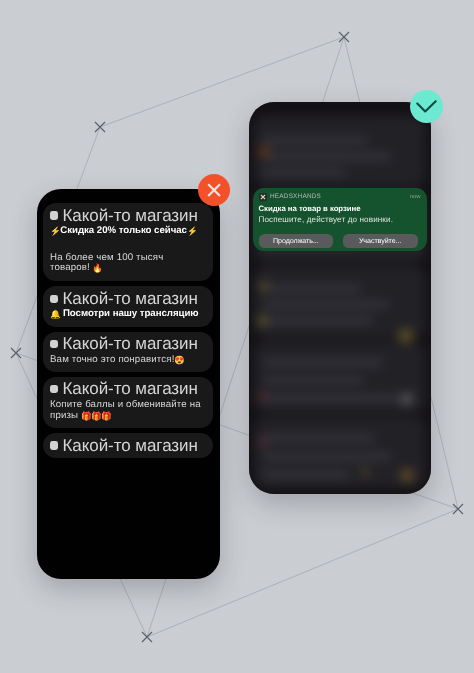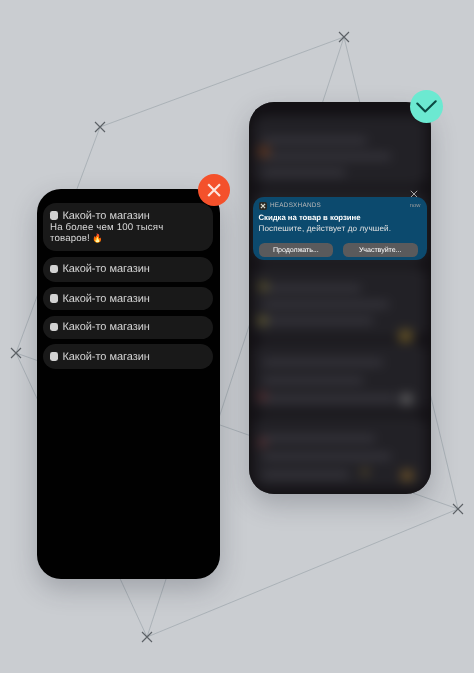--- a/index.html
+++ b/index.html
@@ -9,38 +9,38 @@
   .bg-lines{position:absolute;left:0;top:0;width:474px;height:673px;}
 
   
   .phone-left{position:absolute;left:37px;top:189px;width:183px;height:390px;
     background:#010101;border-radius:24px;overflow:hidden;
     box-shadow:0 10px 26px rgba(40,45,55,.25);}
   .cards{position:absolute;left:6px;top:14px;width:170px;}
   .card{background:#191919;border-radius:13px;padding:7px 17.7px 7px 7px;margin-bottom:5.5px;}
   .card-head{display:flex;align-items:center;gap:4px;margin-bottom:0px;height:11px;}
   .app-icon{width:8.4px;height:8.4px;border-radius:2.4px;background:#d2d2d2;flex:0 0 auto;}
-  .app-name{font-size:11px;color:#d5d5d5;letter-spacing:-0.05px;white-space:nowrap;}
+  .app-name{font-size:17px;color:#d5d5d5;letter-spacing:-0.05px;white-space:nowrap;}
   .card-title{font-size:9.7px;color:#fff;font-weight:bold;line-height:10.6px;letter-spacing:-0.05px;margin-top:5px;width:150px;}
-  .card-body{font-size:9.7px;color:#d9d9d9;line-height:10.6px;margin-top:2px;letter-spacing:0.15px;width:151.2px;}
+  .card-body{font-size:9.7px;color:#d9d9d9;line-height:10.6px;margin-top:16px;letter-spacing:0.15px;width:151.2px;}
   .card.tall .card-body{margin-top:6px;}
   .card.tall{padding-top:6px;padding-bottom:6px;}
   .emo{font-size:8.6px;vertical-align:-0.9px;letter-spacing:-0.4px;line-height:1;display:inline-block;}
 
   
   .phone-right{position:absolute;left:249px;top:102px;width:182px;height:392px;
     background:#141214;border-radius:25px;overflow:hidden;
     box-shadow:0 10px 26px rgba(40,45,55,.25);}
   .blur-layer{position:absolute;inset:0;filter:blur(5.5px);background:#131115;}
   .bcard{position:absolute;left:5px;width:172px;background:#222126;border-radius:12px;}
   .bline{position:absolute;height:5px;background:#56565e;border-radius:2px;opacity:.55;}
   .bblob{position:absolute;border-radius:3px;opacity:.45;}
   .dismiss-x{position:absolute;left:160.5px;top:87.5px;width:8px;height:8px;}
-  .banner{position:absolute;left:3.5px;top:95px;width:174px;box-sizing:border-box;
-    background:#0c4a6e;border-radius:11px;padding:5px 6px 3px;}
+  .banner{position:absolute;left:3.5px;top:86px;width:174px;box-sizing:border-box;
+    background:#14532d;border-radius:11px;padding:5px 6px 3px;}
   .banner-head{display:flex;align-items:center;gap:3.5px;height:8px;}
   .banner-appicon{width:8px;height:8px;border-radius:2px;background:#2a2a26;
      display:flex;align-items:center;justify-content:center;flex:0 0 auto;}
   .banner-app{font-size:6.4px;color:#b9b9b9;letter-spacing:.22px;flex:1;line-height:8px;}
   .banner-time{font-size:5.8px;color:#9d9d9d;line-height:8px;}
   .banner-title{font-size:7.8px;color:#fff;font-weight:bold;margin-top:3px;line-height:10px;letter-spacing:-.05px;}
   .banner-body{font-size:8.1px;color:#e4e4e4;margin-top:0px;line-height:11px;letter-spacing:0.12px;}
   .banner-btns{display:flex;gap:9.5px;margin-top:9px;padding-right:3px;}
   .bbtn{flex:1;background:#5a5a5c;border-radius:5.5px;text-align:center;
     font-size:7.1px;color:#fff;height:14px;line-height:14px;letter-spacing:-.05px;}
@@ -113,54 +113,58 @@
       <div class="banner-head">
         <span class="banner-appicon">
           <svg viewBox="0 0 8 8" width="8" height="8">
               <path d="M1.9 1.9 L6.1 6.1 M6.1 1.9 L1.9 6.1" stroke="#d9d9cf" stroke-width="1.25" fill="none"></path>
             </svg>
         </span>
         <span class="banner-app">HEADSXHANDS</span>
         <span class="banner-time">now</span>
       </div>
       <div class="banner-title">Скидка на товар в корзине</div>
-      <div class="banner-body">Поспешите, действует до лучшей.</div>
+      <div class="banner-body">Поспешите, действует до новинки.</div>
       <div class="banner-btns">
         <div class="bbtn">Продолжать...</div>
         <div class="bbtn">Участвуйте...</div>
       </div>
     </div>
   </div>
 
   <div class="phone-left">
     <div class="cards">
         <div class="card">
           <div class="card-head">
             <div class="app-icon"></div>
             <div class="app-name">Какой-то магазин</div>
           </div>
+          <div class="card-title"><span class="emo">⚡</span>Скидка 20% только сейчас<span class="emo">⚡</span></div>
           <div class="card-body">На более чем 100 тысяч товаров! <span class="emo">🔥</span></div>
         </div>
         <div class="card">
           <div class="card-head">
             <div class="app-icon"></div>
             <div class="app-name">Какой-то магазин</div>
           </div>
+          <div class="card-title"><span class="emo">🔔</span> Посмотри нашу трансляцию</div>
         </div>
         <div class="card tall">
           <div class="card-head">
             <div class="app-icon"></div>
             <div class="app-name">Какой-то магазин</div>
           </div>
+          <div class="card-body">Вам точно это понравится!<span class="emo">😍</span></div>
         </div>
         <div class="card tall">
           <div class="card-head">
             <div class="app-icon"></div>
             <div class="app-name">Какой-то магазин</div>
           </div>
+          <div class="card-body">Копите баллы и обменивайте на призы <span class="emo">🎁🎁🎁</span></div>
         </div>
         <div class="card">
           <div class="card-head">
             <div class="app-icon"></div>
             <div class="app-name">Какой-то магазин</div>
           </div>
         </div>
       </div>
   </div>
 

